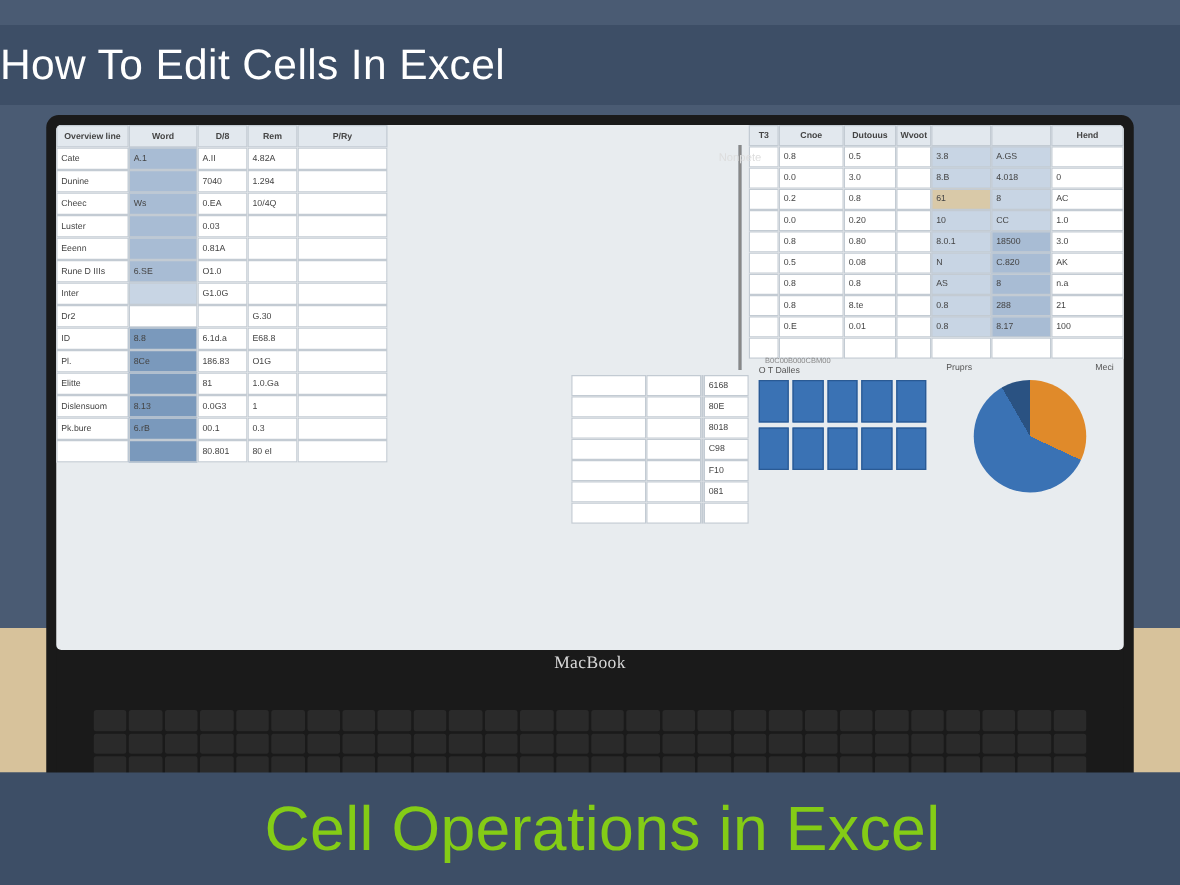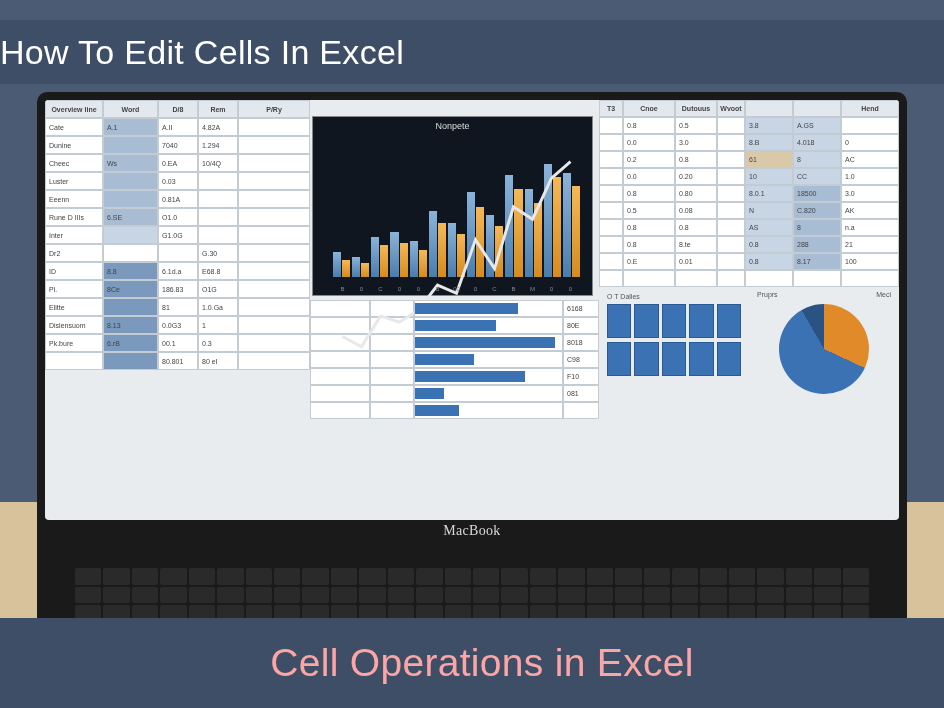--- a/index.html
+++ b/index.html
@@ -10,21 +10,21 @@
   }
   .banner-top {
     position:absolute; top:0; left:0; right:0; height:64px;
     background:#3d4e66; display:flex; align-items:center; justify-content:flex-start;margin-top:20px;
   }
   .banner-top h1 { color:#fff; font-size:34px; font-weight:500; letter-spacing:.3px; }
   .banner-bottom {
     position:absolute; bottom:0; left:0; right:0; height:90px;
     background:#3d4e66; display:flex; align-items:center; justify-content:center;
   }
-  .banner-bottom h2 { color:#fca5a5; font-size:39px; font-weight:400; letter-spacing:.3px;margin-left:20px; }
+  .banner-bottom h2 { color:#84cc16; font-size:50px; font-weight:400; letter-spacing:.3px;margin-left:20px; }
   .desk {
     position:absolute; top:92px; left:0; right:0; bottom:90px;
     background:linear-gradient(180deg,#4a5b73 0%,#4a5b73 78%,#d7c29b 78%,#d7c29b 100%);
     display:flex; justify-content:center; align-items:flex-start; padding-top:0;
   }
   .laptop {
     width:870px; background:#1a1a1a; border-radius:10px 10px 0 0;
     padding:8px 8px 0 8px; position:relative;
   }
   .screen {
@@ -37,21 +37,21 @@
     display:flex; align-items:center;
   }
   .hdr { background:#e2e8ee; font-weight:600; justify-content:center; }
   .shade1 { background:#a8bcd4; }
   .shade2 { background:#7a99bc; }
   .shade3 { background:#c8d5e4; }
   .shade4 { background:#d9c9a8; }
   
   .left-block { width:265px; display:grid; grid-template-columns:58px 55px 40px 40px 72px; grid-auto-rows:18px; }
   
-  .center-block { flex:1; display:flex; flex-direction:column; }
+  .center-block { flex:1; display:flex; flex-direction:column;align-items:flex-end; }
   .chart-panel {
     margin:16px 6px 4px 2px; height:180px; background:#0f1620;
     border:1px solid #888; position:relative;
   }
   .chart-title { position:absolute; top:4px; left:50%; transform:translateX(-50%); color:#ddd; font-size:9px; }
   .chart-bars { position:absolute; bottom:18px; left:20px; right:12px; top:24px; display:flex; align-items:flex-end; gap:2px; }
   .bar-grp { flex:1; display:flex; gap:1px; align-items:flex-end; height:100%; }
   .bar { flex:1; }
   .bar.b { background:linear-gradient(180deg,#8bb3d9,#4a7dad); }
   .bar.o { background:linear-gradient(180deg,#f5b857,#d68b1e); }

